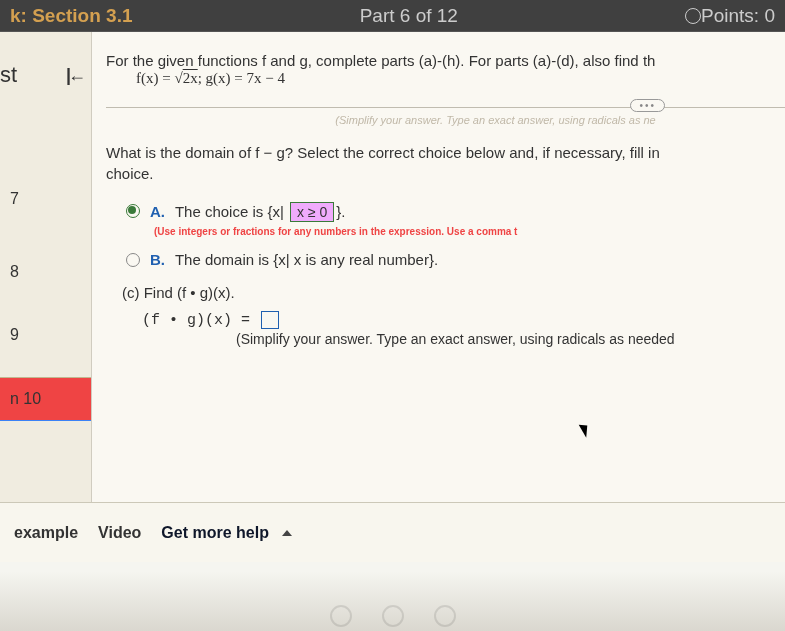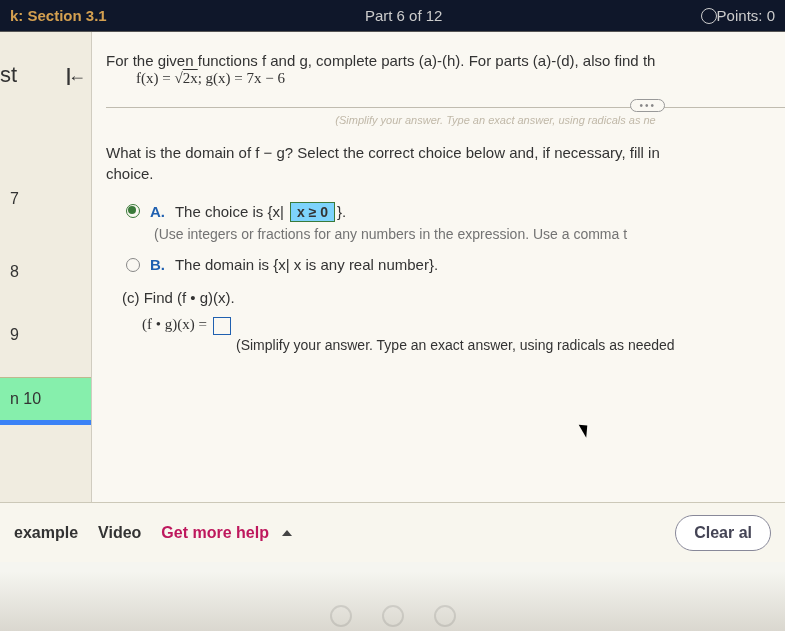--- a/index.html
+++ b/index.html
@@ -5,28 +5,28 @@
     * { margin: 0; padding: 0; box-sizing: border-box; }
     body {
       font-family: Arial, sans-serif;
       width: 785px;
       height: 631px;
       overflow: hidden;
       background: #f5f5f0;
       position: relative;
     }
     .top-bar {
-      background: #0f172a;
+      background: #404040;
       color: #d4a050;
       height: 32px;
       display: flex;
       align-items: center;
       justify-content: space-between;
       padding: 0 10px;
-      font-size: 15px;
+      font-size: 19px;
       border-bottom: 1px solid #555;
     }
     .top-left { color: #d4a050; font-weight: bold; }
     .top-center { color: #ccc; }
     .top-right { color: #ccc; display: flex; align-items: center; gap: 0; }
     .circle-icon {
       width: 16px; height: 16px; border: 1.5px solid #ccc; border-radius: 50%;
       display: inline-block;
     }
     .main-area {
@@ -57,23 +57,23 @@
       letter-spacing: -3px;
     }
     .sidebar-item {
       padding: 12px 10px;
       font-size: 16px;
       color: #333;
       text-align: left;
       border-bottom: 1px solid transparent;
     }
     .sidebar-item.active {
-      background: #86efac;
+      background: #ef4444;
       border-top: 1px solid #c0b890;
-      border-bottom: 5px solid #3b82f6;
+      border-bottom: 1px solid #3b82f6;
     }
     .content {
       flex: 1;
       padding: 20px 0 0 14px;
       color: #333;
       overflow: hidden;
       position: relative;
     }
     .intro { font-size: 15px; color: #333; margin-bottom: 1px; }
     .formula { font-size: 15px; margin-left: 30px; margin-bottom: 20px; font-family: 'Times New Roman', serif; }
@@ -109,26 +109,26 @@
       width: 14px; height: 14px; border: 1.5px solid #888; border-radius: 50%;
       margin-right: 10px; margin-top: 2px; flex-shrink: 0; position: relative;
     }
     .radio.selected { border-color: #3a7a3a; }
     .radio.selected::after {
       content: ''; position: absolute; width: 8px; height: 8px; background: #3a7a3a;
       border-radius: 50%; top: 1px; left: 1px;
     }
     .option-letter { color: #2060b0; font-weight: bold; margin-right: 6px; }
     .fill-box {
-      display: inline-block; border: 1px solid #3a7a3a; background: #7dd3fc;
-      padding: 1px 6px; font-size: 14px; margin: 0 2px; font-weight: bold;
-    }
-    .hint { font-size: 14px; color: #737373; margin-left: 48px; margin-top: 2px; }
+      display: inline-block; border: 1px solid #3a7a3a; background: #f0abfc;
+      padding: 1px 6px; font-size: 14px; margin: 0 2px;
+    }
+    .hint { font-size: 10px; color: #ef4444; margin-left: 48px; margin-top: 2px; font-weight: bold; }
     .part-c { margin: 16px 0 10px 16px; font-size: 15px; }
-    .fg-line { margin: 10px 0 0 36px; font-size: 15px; font-family: Liberation Serif, serif; }
+    .fg-line { margin: 10px 0 0 36px; font-size: 15px; font-family: Liberation Mono, monospace; }
     .empty-box {
       display: inline-block; width: 18px; height: 18px; border: 1px solid #2060b0;
       vertical-align: middle; margin-left: 2px;
     }
     .simplify { font-size: 14px; margin-left: 130px; margin-top: 2px; }
     .cursor {
       position: absolute; left: 490px; top: 390px;
       width: 0; height: 0;
     }
     .cursor::before {
@@ -141,21 +141,21 @@
       border-top: 1px solid #ccc8b8;
       height: 60px;
       display: flex;
       align-items: center;
       padding: 0 14px;
       gap: 20px;
       font-size: 16px;
     }
     .bottom-link { color: #333; font-weight: bold; }
     .bottom-link.bold { font-weight: bold; }
-    .get-help { color: #be185d; font-weight: bold; display: flex; align-items: center; gap: 13px; }
+    .get-help { color: #0f172a; font-weight: bold; display: flex; align-items: center; gap: 13px; }
     .triangle-up {
       width: 0; height: 0; border-left: 5px solid transparent;
       border-right: 5px solid transparent; border-bottom: 6px solid #444;
     }
     .spacer { flex: 1; }
     .clear-btn {
       border: 1.5px solid #889;
       border-radius: 20px;
       padding: 8px 18px;
       color: #445;
@@ -201,21 +201,21 @@
     <div class="sidebar-item">8</div>
     <div style="height:20px"></div>
     <div class="sidebar-item">9</div>
     <div style="height:20px"></div>
     <div class="sidebar-item active">n 10</div>
   </div>
 
   <div class="content">
     <div class="intro">For the given functions f and g, complete parts (a)-(h). For parts (a)-(d), also find th</div>
     <div class="formula">
-      <span>f(x) = </span><span class="sqrt-sym">√<span class="sqrt-bar">2x</span></span><span>; g(x) = 7x − 6</span>
+      <span>f(x) = </span><span class="sqrt-sym">√<span class="sqrt-bar">2x</span></span><span>; g(x) = 7x − 4</span>
     </div>
     <div class="divider">
       <span class="divider-pill">•••</span>
     </div>
     <div class="faded-text">(Simplify your answer. Type an exact answer, using radicals as ne</div>
     <div class="question">
       <span>What is the domain of f − g? Select the correct choice below and, if necessary, fill in</span><br>
       <span>choice.</span>
     </div>
 
@@ -247,21 +247,20 @@
 </div>
 
 <div class="bottom-bar">
   <span class="bottom-link">example</span>
   <span class="bottom-link bold">Video</span>
   <span class="get-help">
     <span>Get more help</span>
     <span class="triangle-up"></span>
   </span>
   <span class="spacer"></span>
-  <span class="clear-btn">Clear al</span>
 </div>
 
 <div class="blur-gradient"></div>
 <div class="dock-hint">
   <div class="dock-circle"></div>
   <div class="dock-circle"></div>
   <div class="dock-circle"></div>
 </div>
 
 </body></html>

